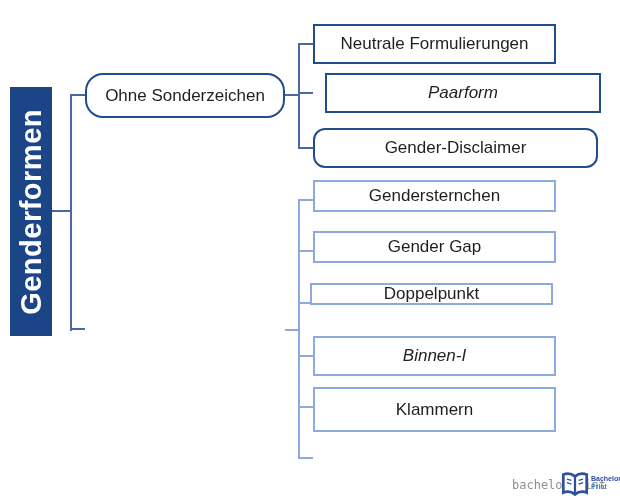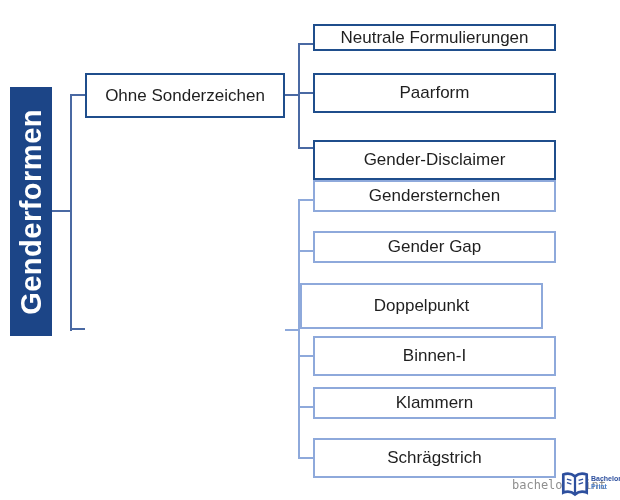--- a/index.html
+++ b/index.html
@@ -53,66 +53,63 @@
 
   <div class="root-bar">
     <span>Genderformen</span>
   </div>
 
   <div class="seg seg--dark" style="left:52px;top:210px;width:20px;height:2px;"></div>
   <div class="seg seg--dark" style="left:70px;top:94px;width:2px;height:237px;"></div>
   <div class="seg seg--dark" style="left:72px;top:94px;width:13px;height:2px;"></div>
   <div class="seg seg--dark" style="left:72px;top:328px;width:13px;height:2px;"></div>
 
-  <div class="box box--dark" style="left:85px;top:73px;width:200px;height:45px;">
+  <div class="box box--dark" style="left:85px;top:73px;width:200px;height:45px;border-radius:18px;">
     <span>Ohne Sonderzeichen</span>
   </div>
 
   <div class="seg seg--dark" style="left:285px;top:94px;width:14px;height:2px;"></div>
   <div class="seg seg--dark" style="left:298px;top:43px;width:2px;height:106px;"></div>
   <div class="seg seg--dark" style="left:300px;top:43px;width:13px;height:2px;"></div>
   <div class="seg seg--dark" style="left:300px;top:92px;width:13px;height:2px;"></div>
   <div class="seg seg--dark" style="left:300px;top:147px;width:13px;height:2px;"></div>
 
   <div class="seg seg--light" style="left:285px;top:329px;width:14px;height:2px;"></div>
   <div class="seg seg--light" style="left:298px;top:199px;width:2px;height:260px;"></div>
   <div class="seg seg--light" style="left:300px;top:199px;width:13px;height:2px;"></div>
   <div class="seg seg--light" style="left:300px;top:250px;width:13px;height:2px;"></div>
   <div class="seg seg--light" style="left:300px;top:302px;width:13px;height:2px;"></div>
   <div class="seg seg--light" style="left:300px;top:355px;width:13px;height:2px;"></div>
   <div class="seg seg--light" style="left:300px;top:406px;width:13px;height:2px;"></div>
   <div class="seg seg--light" style="left:300px;top:457px;width:13px;height:2px;"></div>
 
-  <div class="box box--dark" style="left:313px;top:24px;width:243px;height:27px;">
+  <div class="box box--dark" style="left:313px;top:24px;width:243px;height:40px;">
     <span>Neutrale Formulierungen</span>
   </div>
-  <div class="box box--dark" style="left:313px;top:73px;width:243px;height:40px;">
+  <div class="box box--dark" style="left:325px;top:73px;width:276px;height:40px;font-style:italic;">
     <span>Paarform</span>
   </div>
-  <div class="box box--dark" style="left:313px;top:140px;width:243px;height:40px;">
+  <div class="box box--dark" style="left:313px;top:128px;width:285px;height:40px;border-radius:12px;">
     <span>Gender-Disclaimer</span>
   </div>
 
   <div class="box box--light" style="left:313px;top:180px;width:243px;height:32px;">
     <span>Gendersternchen</span>
   </div>
   <div class="box box--light" style="left:313px;top:231px;width:243px;height:32px;">
     <span>Gender Gap</span>
   </div>
-  <div class="box box--light" style="left:300px;top:283px;width:243px;height:46px;">
+  <div class="box box--light" style="left:310px;top:283px;width:243px;height:22px;">
     <span>Doppelpunkt</span>
   </div>
-  <div class="box box--light" style="left:313px;top:336px;width:243px;height:40px;">
+  <div class="box box--light" style="left:313px;top:336px;width:243px;height:40px;font-style:italic;">
     <span>Binnen-I</span>
   </div>
-  <div class="box box--light" style="left:313px;top:387px;width:243px;height:32px;">
+  <div class="box box--light" style="left:313px;top:387px;width:243px;height:45px;">
     <span>Klammern</span>
-  </div>
-  <div class="box box--light" style="left:313px;top:438px;width:243px;height:40px;">
-    <span>Schrägstrich</span>
   </div>
 
   <div class="watermark-text">bachelorprint</div>
   <div class="logo">
     <svg width="30" height="27" viewBox="0 0 32 30">
       <path d="M3 4 Q10 1 16 6 Q22 1 29 4 L29 24 Q22 21 16 26 Q10 21 3 24 Z" fill="#ffffff" stroke="#2d4f9e" stroke-width="3"></path>
       <line x1="16" y1="6" x2="16" y2="26" stroke="#2d4f9e" stroke-width="2.5"></line>
       <line x1="7" y1="9" x2="12" y2="10.5" stroke="#2d4f9e" stroke-width="1.5"></line>
       <line x1="7" y1="13" x2="12" y2="14.5" stroke="#2d4f9e" stroke-width="1.5"></line>
       <line x1="20" y1="10.5" x2="25" y2="9" stroke="#2d4f9e" stroke-width="1.5"></line>

